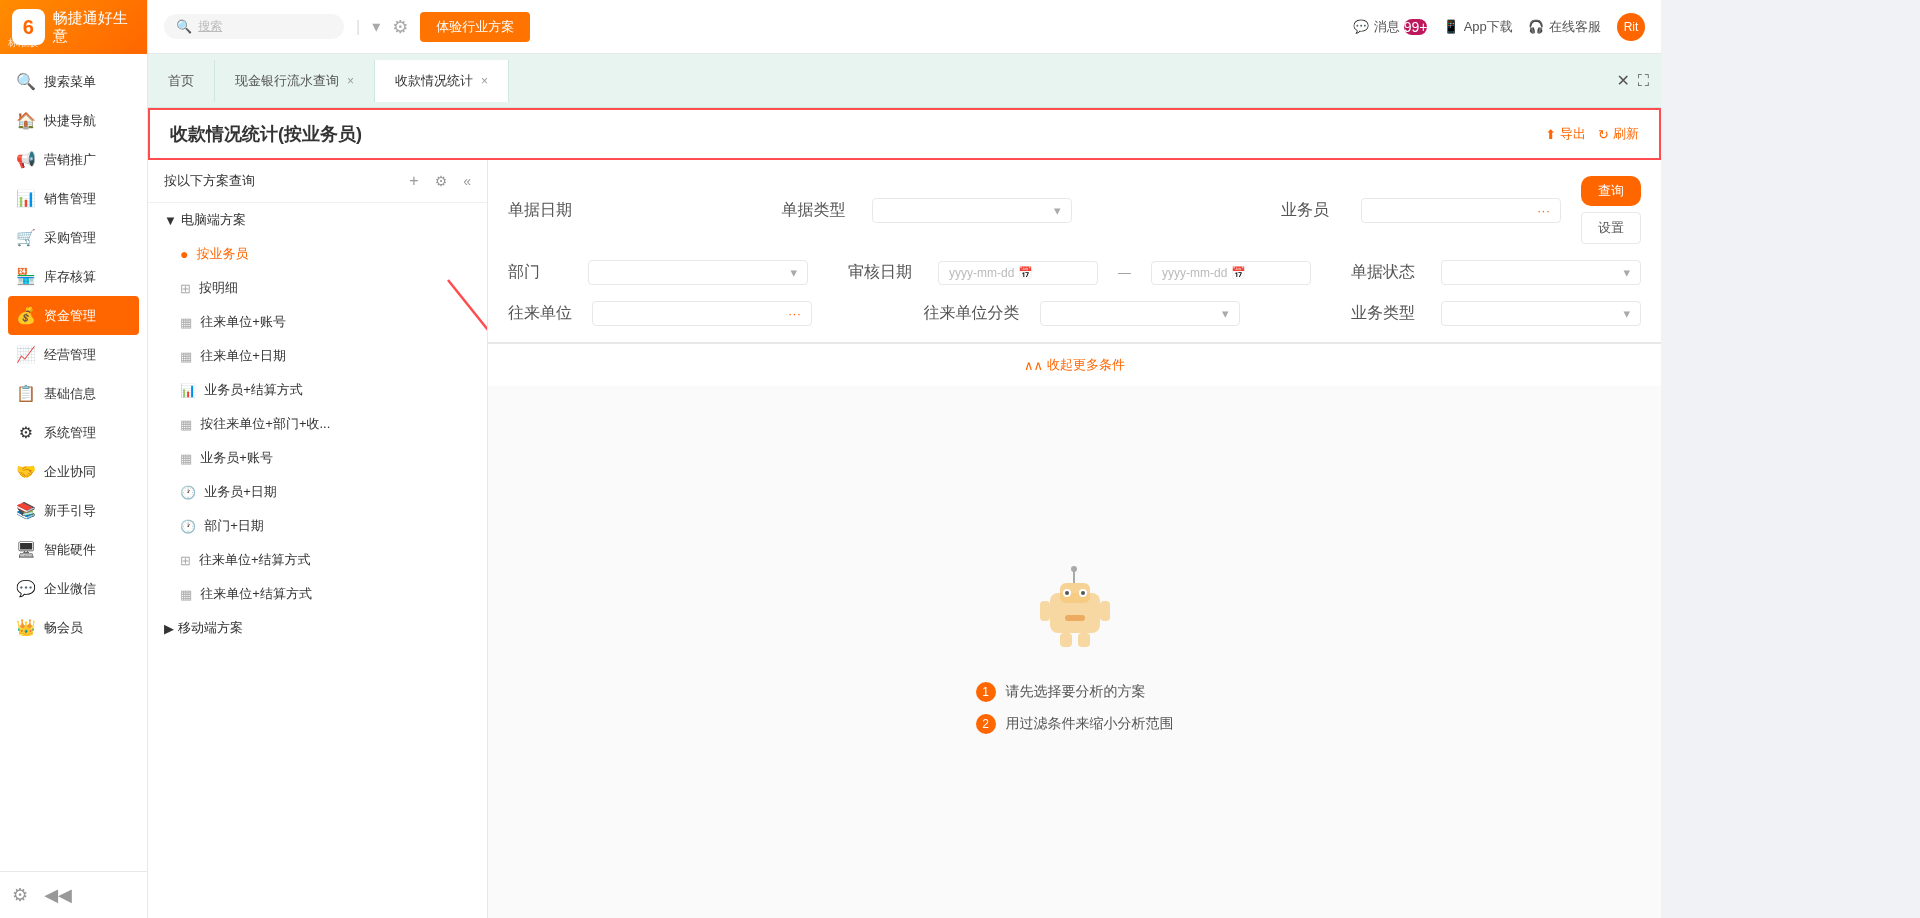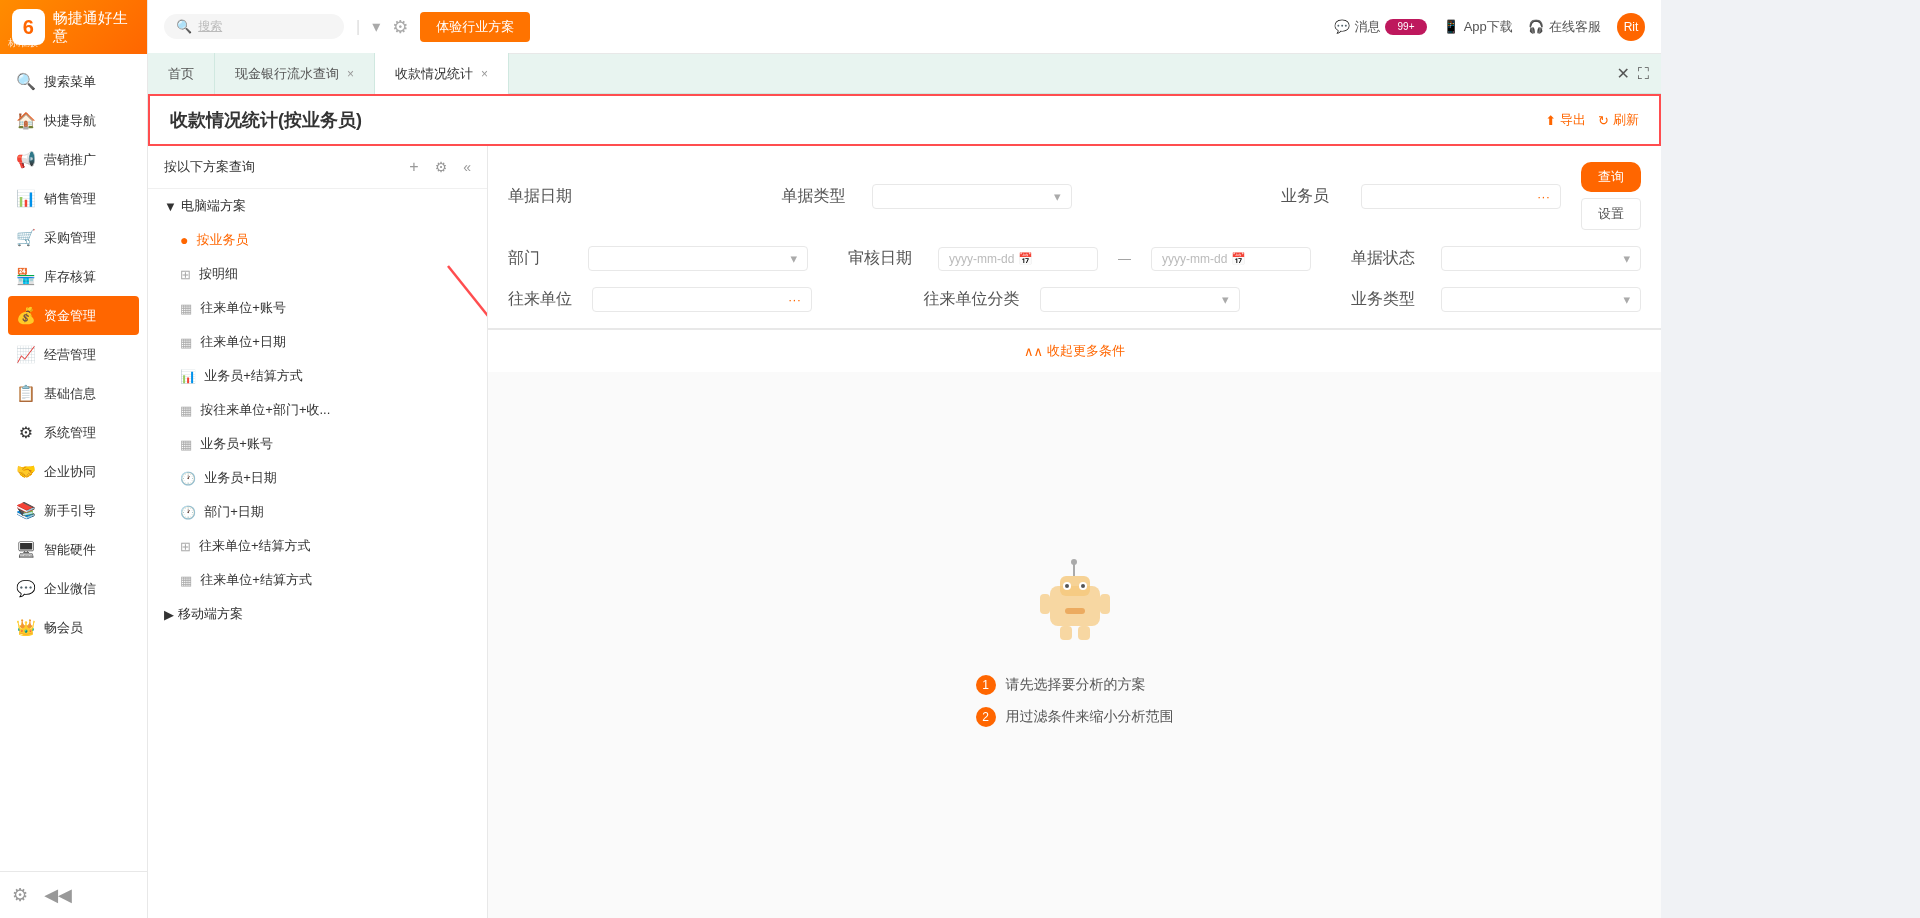--- a/index.html
+++ b/index.html
@@ -48,27 +48,27 @@
       display: flex; align-items: center; background: #f5f5f5; border-radius: 16px;
       padding: 4px 12px; width: 180px; gap: 6px; color: #999; font-size: 13px;
     }
     .topbar-scheme-btn {
       background: #ff7300; color: #fff; border: none; border-radius: 4px;
       padding: 6px 16px; font-size: 13px; cursor: pointer; display: flex; align-items: center; gap: 4px;
     }
     .topbar-right { margin-left: auto; display: flex; align-items: center; gap: 16px; }
     .topbar-right-item { display: flex; align-items: center; gap: 4px; font-size: 13px; color: #555; cursor: pointer; }
     .badge {
-      background: #be185d; color: #fff; border-radius: 10px; font-size: 10px;
-      padding: 0 13px; min-width: 18px; height: 16px; line-height: 16px; text-align: center;
+      background: #be185d; color: #fff; border-radius: 10px; font-size: 14px;
+      padding: 0 0; min-width: 18px; height: 16px; line-height: 16px; text-align: center;
     }
 
     
     .tabs {
-      height: 40px; background: #e8f4f0; display: flex; align-items: center;
+      height: 54px; background: #e8f4f0; display: flex; align-items: center;
       padding: 0 0 0 0; border-bottom: 1px solid #d0e8e0;
     }
     .tab-item {
       height: 42px; display: flex; align-items: center; padding: 0 20px;
       font-size: 13px; color: #555; cursor: pointer; border-right: 1px solid #d0e8e0;
       position: relative; background: #e8f4f0;
     }
     .tab-item.active { background: #fff; color: #333; font-weight: 500; }
     .tab-close { margin-left: 8px; color: #999; font-size: 12px; }
     .tab-item:first-child { background: #e8f4f0; color: #555; }

